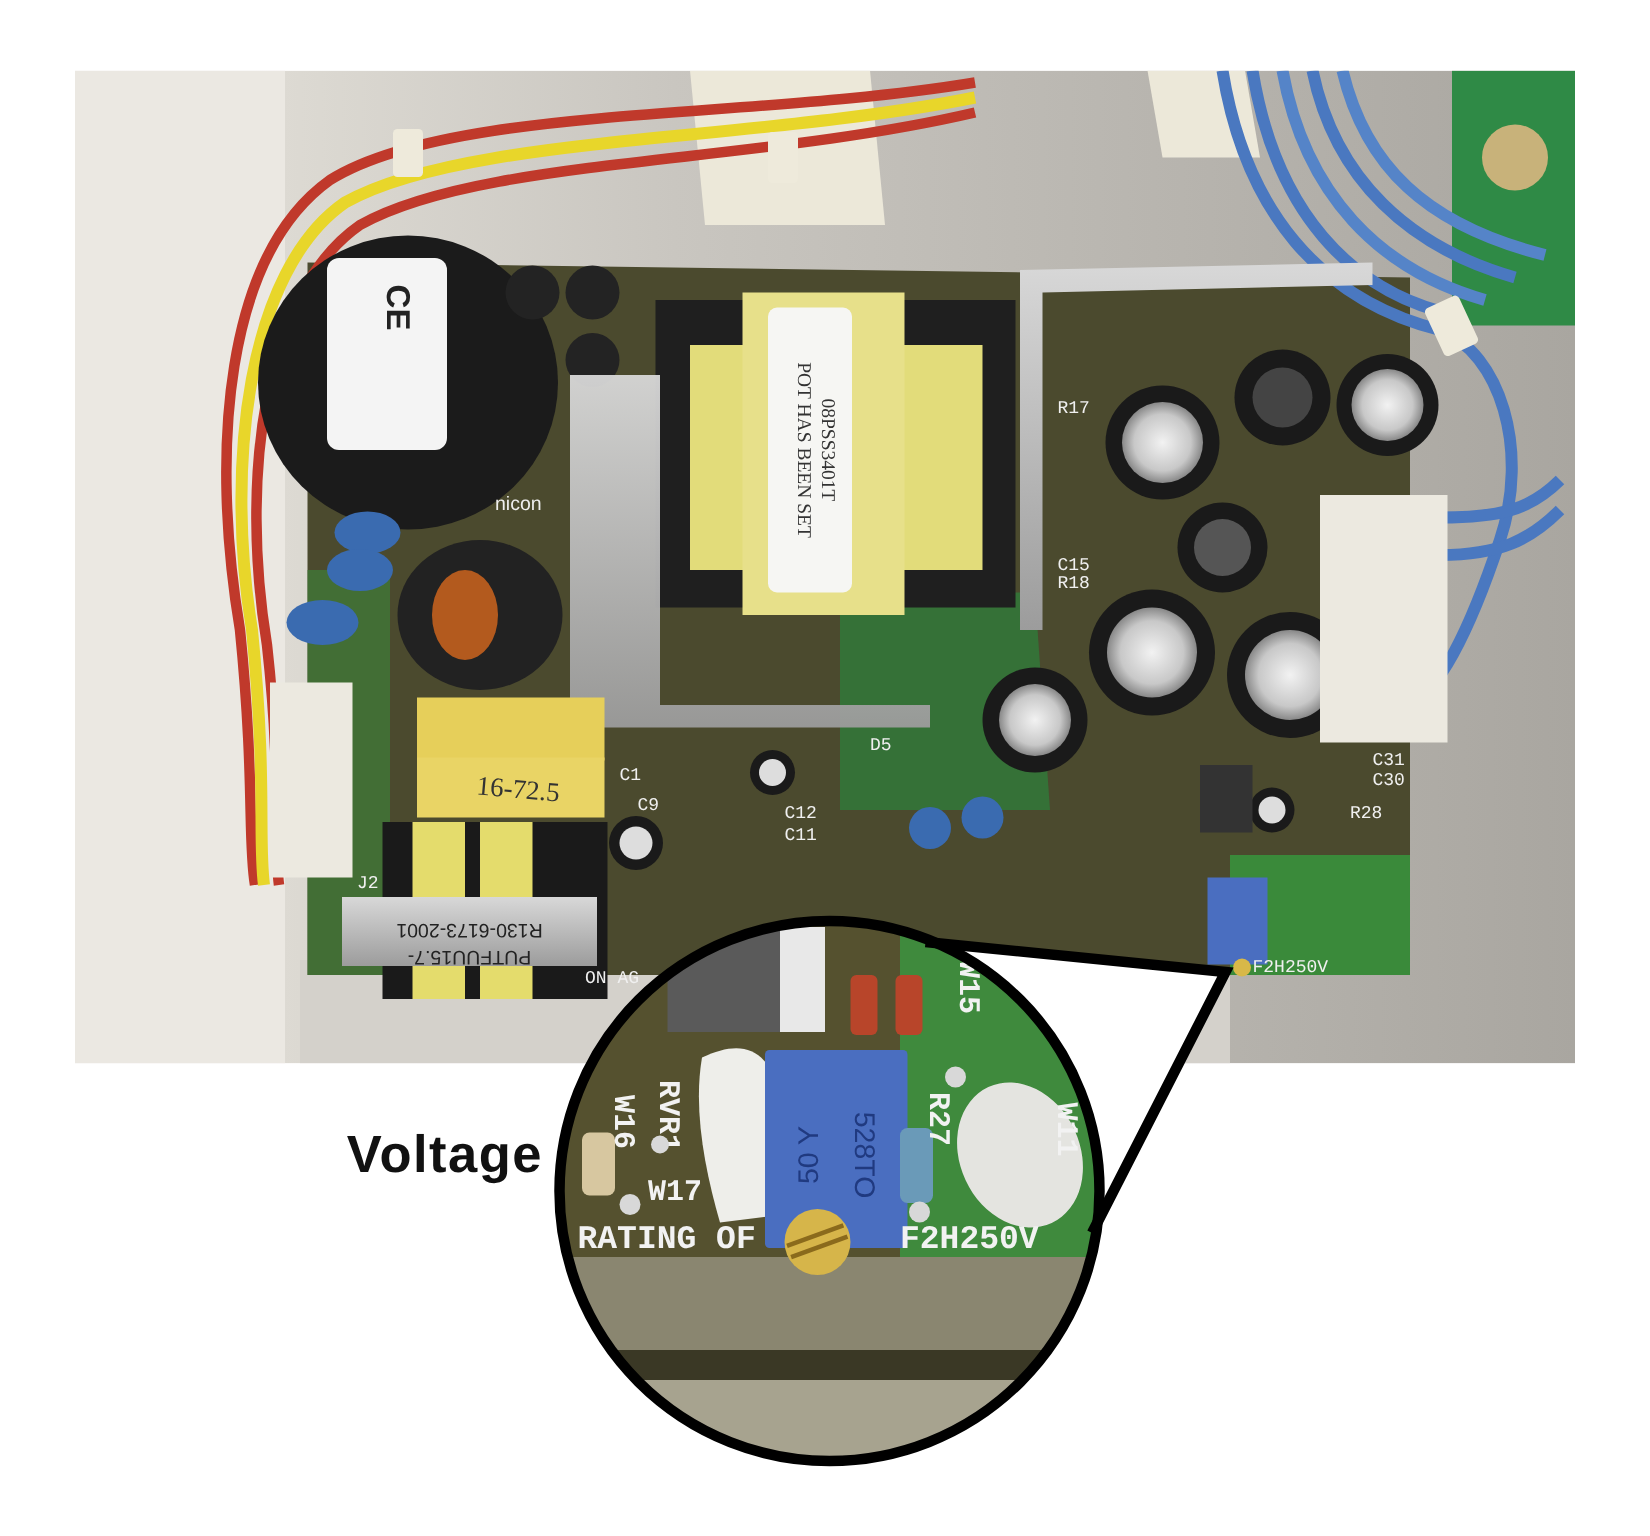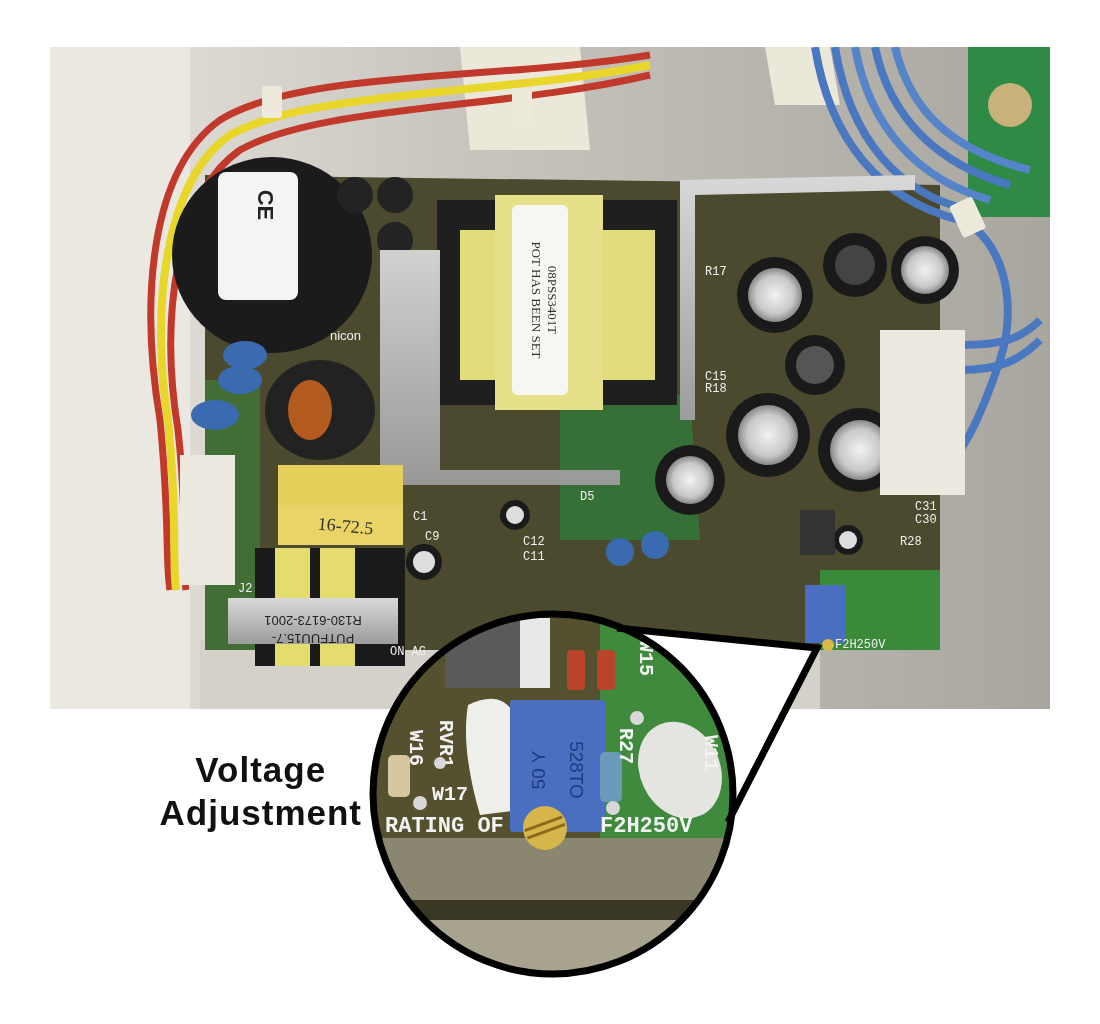--- a/index.html
+++ b/index.html
@@ -1,20 +1,20 @@
 <!DOCTYPE html>
 <html><head>
 <meta charset="utf-8">
 <style>
   html, body { margin: 0; padding: 0; background: #ffffff; }
   body { width: 1100px; height: 1024px; position: relative; overflow: hidden;
          font-family: "Liberation Sans", sans-serif; }
   .photo { position: absolute; left: 50px; top: 47px; width: 1000px; height: 662px; overflow: hidden; }
   .overlay { position: absolute; left: 0; top: 0; width: 1100px; height: 1024px; }
-  .label { position: absolute; right: 738px; text-align: center; font-weight: bold;
+  .label { position: absolute; right: 738px; text-align: right; font-weight: bold;
            font-size: 35px; line-height: 43px; color: #111; letter-spacing: 1px; top: 748px; margin-left: 47px; }
   .label span { display: block; }
 </style>
 </head>
 <body>
 
 <div class="photo">
 <svg width="1000" height="662" viewBox="50 47 1000 662" xmlns="http://www.w3.org/2000/svg">
   <defs>
     <linearGradient id="bgGrad" x1="0" y1="0" x2="1" y2="0">
@@ -205,14 +205,13 @@
     <circle cx="613" cy="808" r="7" fill="#d8d8d8"></circle>
     <circle cx="637" cy="718" r="7" fill="#d8d8d8"></circle>
   </g>
 
   <circle cx="553" cy="794" r="180" fill="none" stroke="#000" stroke-width="7"></circle>
   <path d="M617 628 L817 648 L728 822" fill="none" stroke="#000" stroke-width="7" stroke-linejoin="miter"></path>
 </svg>
 
 <div class="label">
   <span>Voltage</span>
-  <span>Adjustment</span>
 </div>
 
 </body></html>

